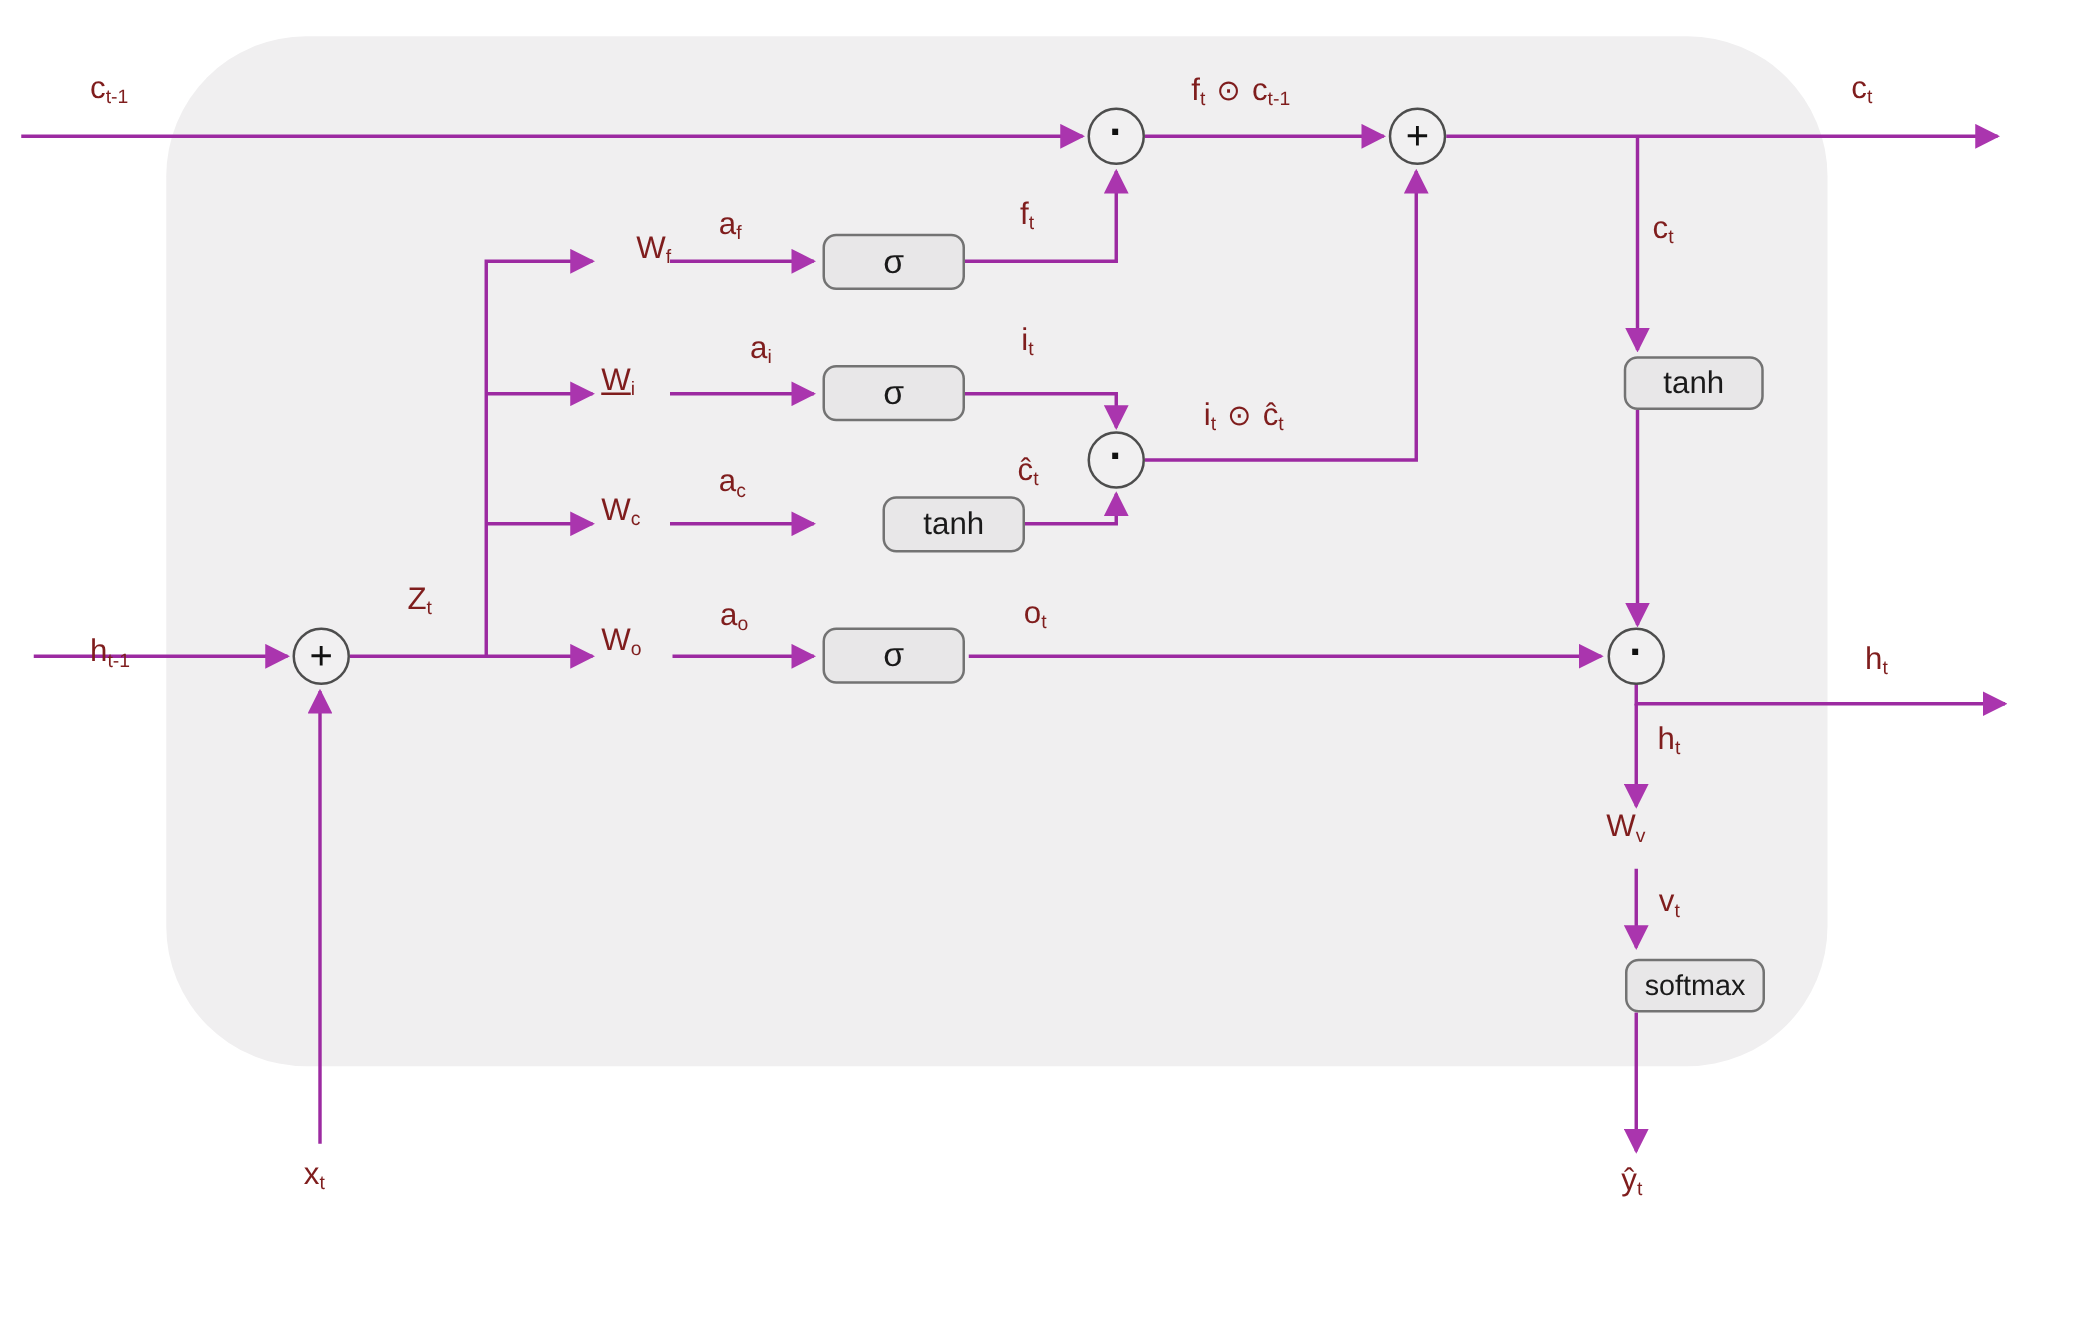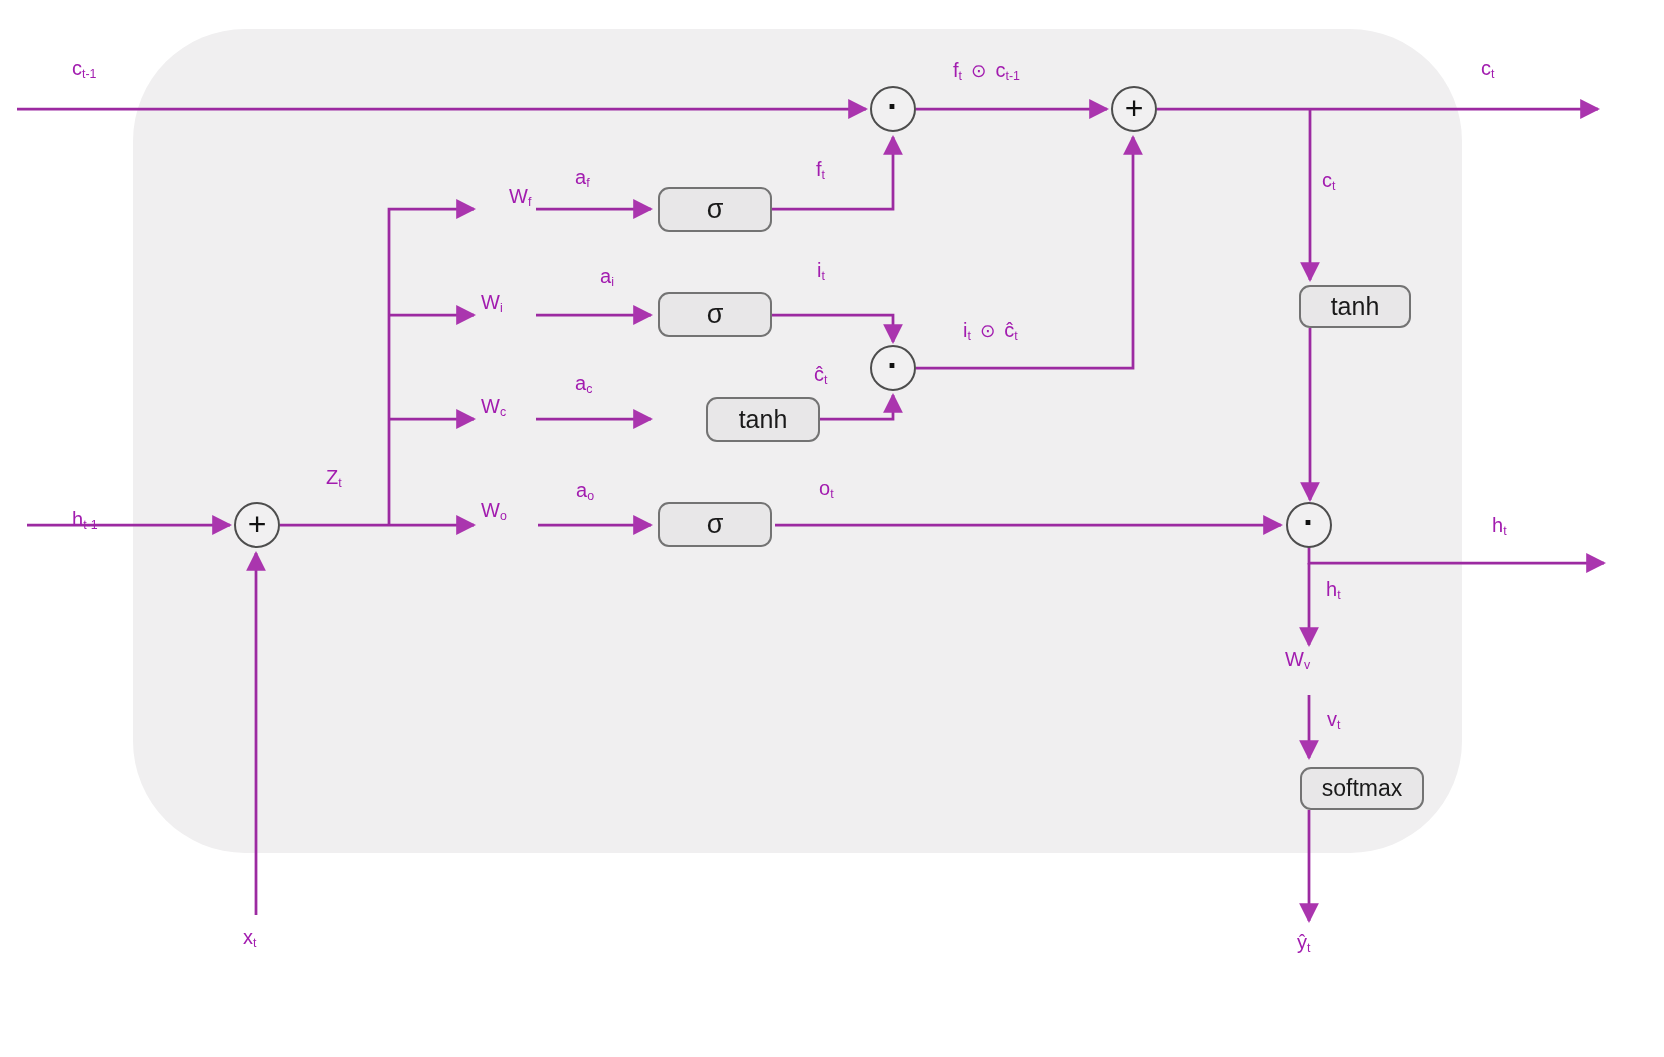--- a/index.html
+++ b/index.html
@@ -29,22 +29,22 @@
   }
   #wires {
     position: absolute;
     left: 0;
     top: 0;
     z-index: 1;
   }
   .lbl {
     position: absolute;
     z-index: 2;
-    color: #a21caf;
-    font-size: 20px;
+    color: #7f1d1d;
+    font-size: 25px;
     line-height: 1;
     white-space: nowrap;
   }
   .lbl sub {
     font-size: 0.62em;
     line-height: 0;
     vertical-align: -0.28em;
   }
   .lbl .op {
     margin: 0 9px;
@@ -131,21 +131,21 @@
   </div>
   <div class="gate fn" style="left:658px; top:397px; width:114px; height:45px;">
     <span>tanh</span>
   </div>
   <div class="gate sigma" style="left:658px; top:502px; width:114px; height:45px;">
     <span>σ</span>
   </div>
   <div class="gate fn" style="left:1251px; top:285px; width:112px; height:43px;">
     <span>tanh</span>
   </div>
-  <div class="gate fn" style="left:1252px; top:767px; width:124px; height:43px; font-size:23px;">
+  <div class="gate fn" style="left:1252px; top:767px; width:112px; height:43px; font-size:23px;">
     <span>softmax</span>
   </div>
 
   <div class="node" style="left:870px; top:86px;">
     <span class="dot">·</span>
   </div>
   <div class="node" style="left:1111px; top:86px;">
     <span class="plus">+</span>
   </div>
   <div class="node" style="left:870px; top:345px;">
@@ -174,21 +174,21 @@
   <div class="lbl" style="left:481px; top:186px;margin-left:28px;">
     <span>W</span><sub>f</sub>
   </div>
   <div class="lbl" style="left:575px; top:167px;text-align:right;">
     <span>a</span><sub>f</sub>
   </div>
   <div class="lbl" style="left:816px; top:159px;">
     <span>f</span><sub>t</sub>
   </div>
 
-  <div class="lbl" style="left:481px; top:292px;">
+  <div class="lbl" style="left:481px; top:292px;text-decoration:underline;">
     <span>W</span><sub>i</sub>
   </div>
   <div class="lbl" style="left:600px; top:266px;">
     <span>a</span><sub>i</sub>
   </div>
   <div class="lbl" style="left:817px; top:260px;">
     <span>i</span><sub>t</sub>
   </div>
 
   <div class="lbl" style="left:481px; top:396px;text-align:center;">

